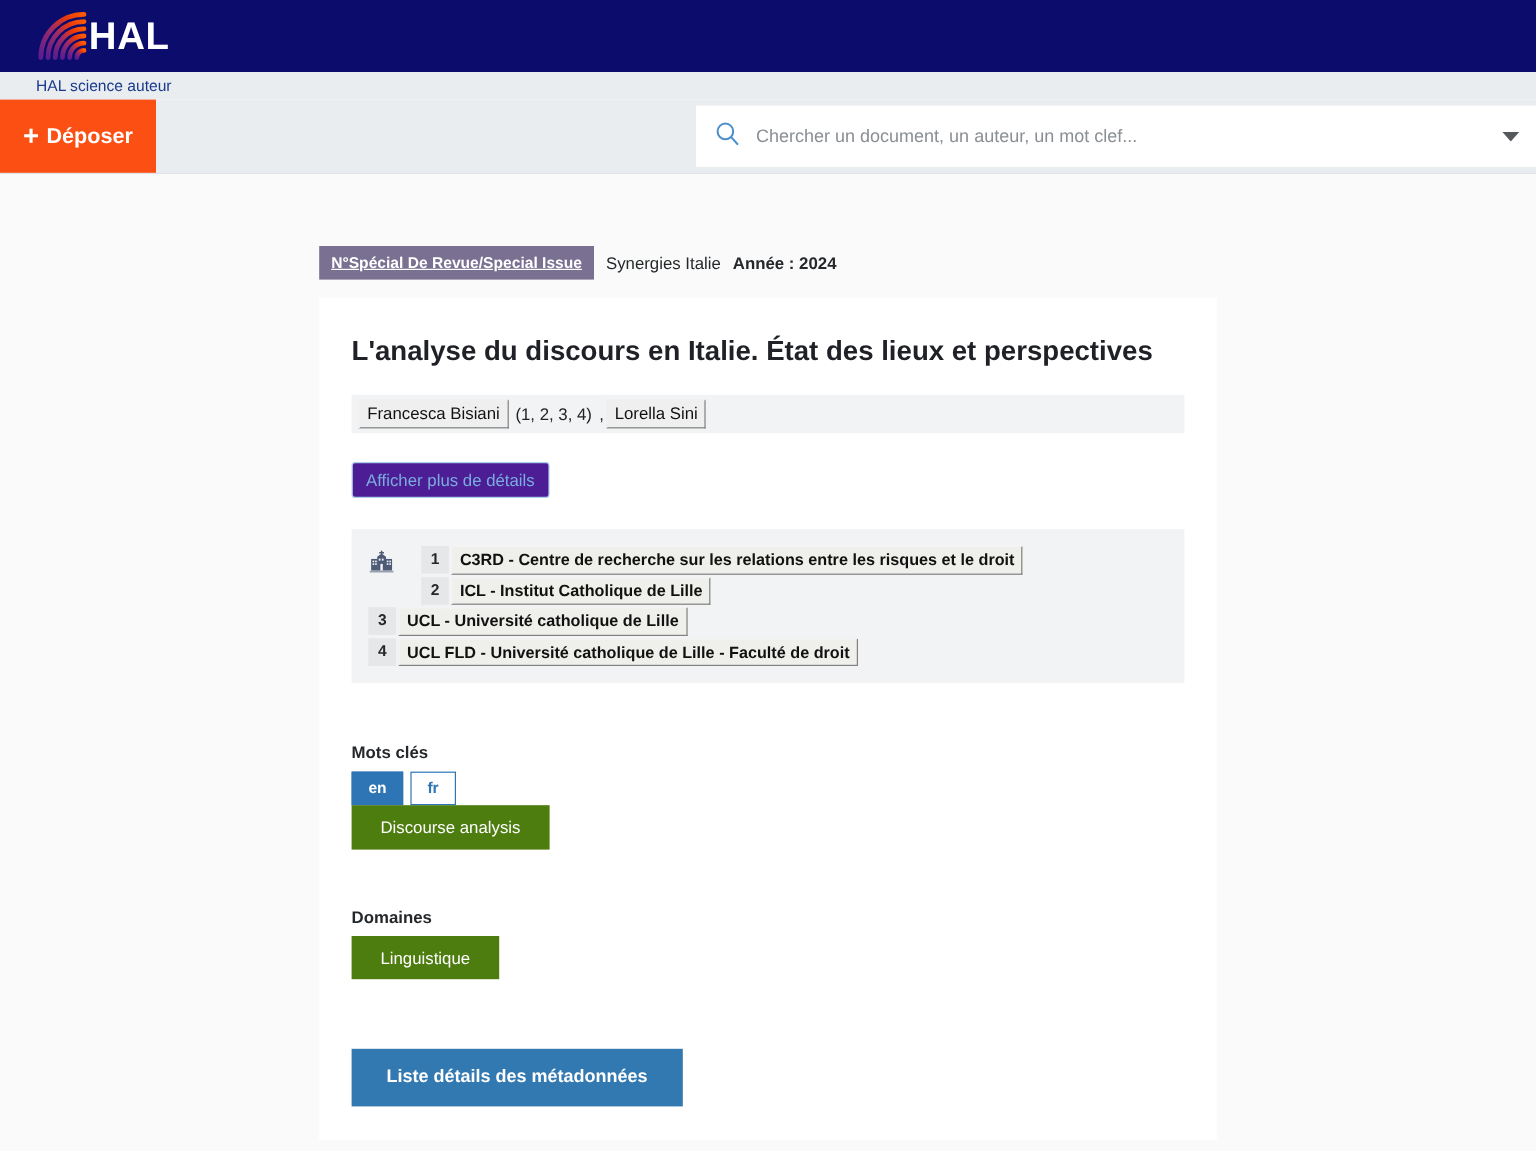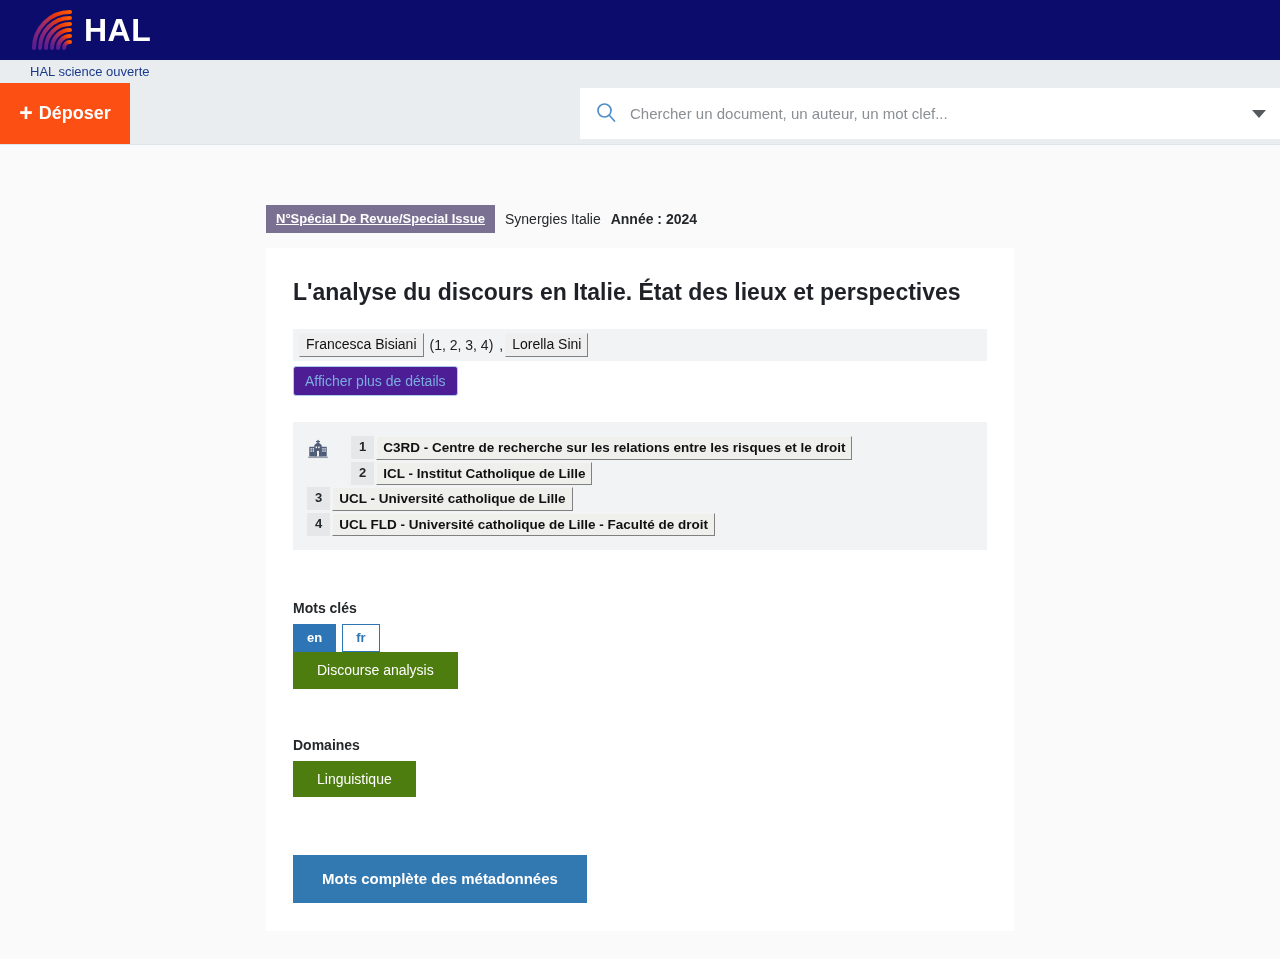--- a/index.html
+++ b/index.html
@@ -14,21 +14,21 @@
   }
 
   
   .navbar-top {
     height: 60px;
     background: #0c0c6c;
     display: flex;
     align-items: center;
     padding-left: 30px;
   }
-  .brand { display: flex; align-items: center; gap: 10px; text-decoration: none; }
+  .brand { display: flex; align-items: center; text-decoration: none; }
   .brand-logo { width: 44px; height: 44px; display: block; }
   .brand-text {
     color: #ffffff;
     font-size: 32px;
     font-weight: bold;
     letter-spacing: 0.5px;
     line-height: 1;
   }
 
   
@@ -140,21 +140,21 @@
   }
 
   
   .authors-strip {
     background: #f2f3f4;
     padding: 4px 6px;
     display: flex;
     align-items: center;
     flex-wrap: wrap;
     gap: 2px;
-    margin-bottom: 5px;
+    margin-bottom: 24px;
   }
   .author-btn {
     font-family: inherit;
     font-size: 14px;
     color: #111111;
     background: #efefef;
     border: 1px solid;
     border-color: #f0f0f0 #808080 #808080 #f0f0f0;
     padding: 2px 6px;
     cursor: pointer;
@@ -287,21 +287,21 @@
           <path d="M28 40 A12 12 0 0 1 40 28" stroke-width="4"></path>
           <path d="M34 40 A6 6 0 0 1 40 34" stroke-width="4"></path>
         </g>
       </svg>
     </span>
     <span class="brand-text">HAL</span>
   </a>
 </div>
 
 <div class="navbar-sub">
-  <a href="#">HAL science ouverte</a>
+  <a href="#">HAL science auteur</a>
 </div>
 
 <div class="navbar-actions">
   <button class="deposit-btn">
     <span class="deposit-plus">+</span>
     <span>Déposer</span>
   </button>
   <div class="navbar-spacer"></div>
   <div class="search-wrap">
     <span>
@@ -398,21 +398,21 @@
       </div>
 
       
       <div class="domains-block">
         <div class="section-heading">Domaines</div>
         <div class="tag-list">
           <span class="tag-chip">Linguistique</span>
         </div>
       </div>
 
-      <button class="metadata-btn">Mots complète des métadonnées</button>
+      <button class="metadata-btn">Liste détails des métadonnées</button>
     </div>
 
     <div class="card-footer">
       <div class="footer-line-1">
         
       </div>
 
     </div>
 
   </div>

